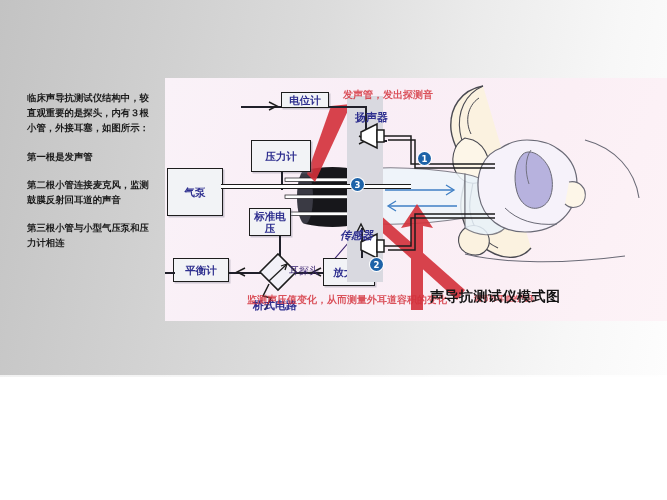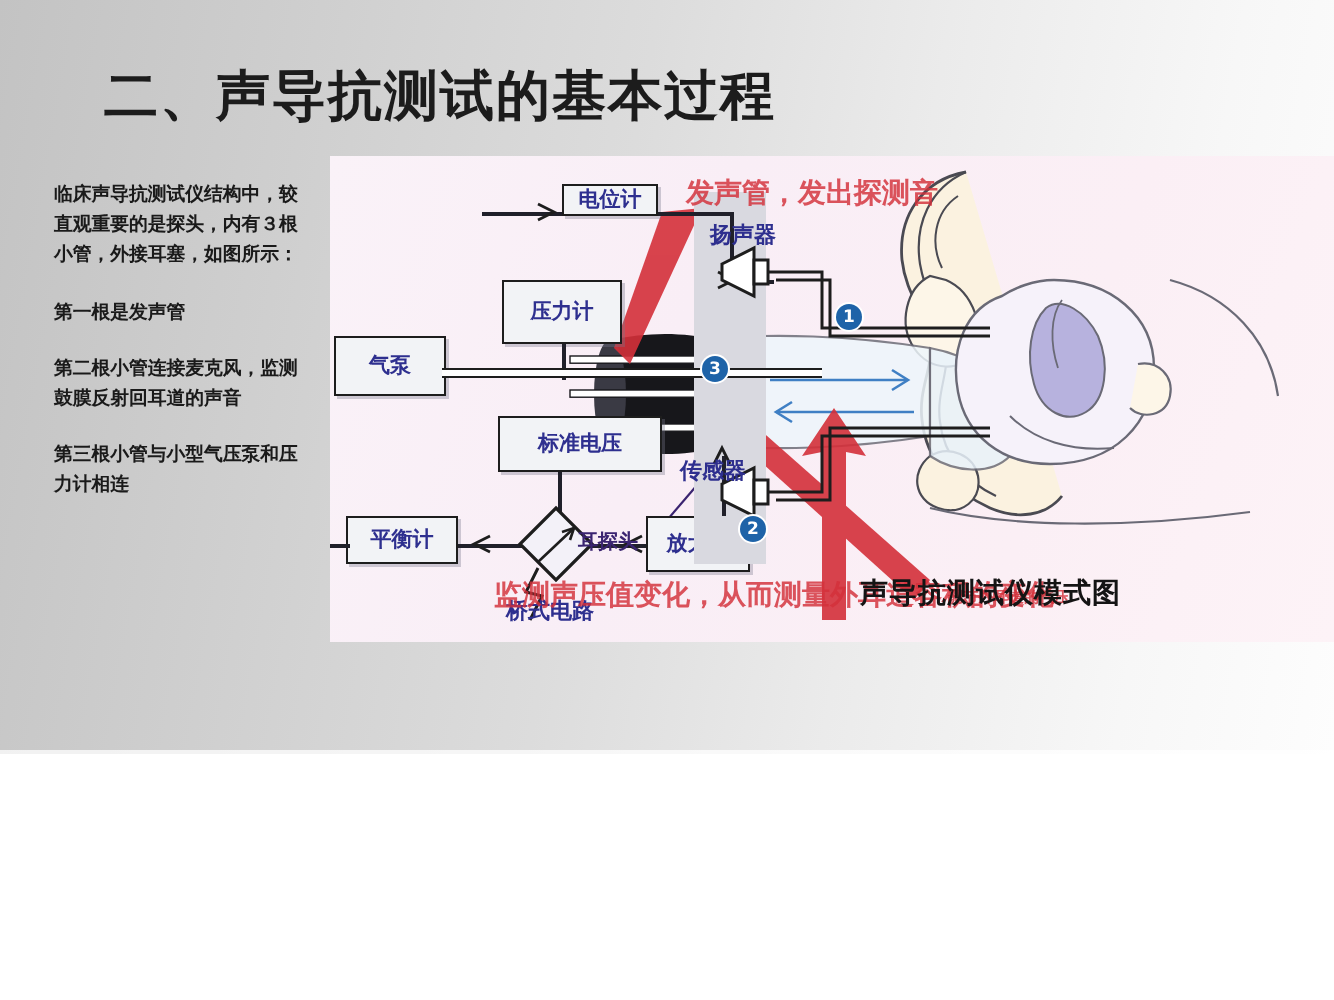--- a/index.html
+++ b/index.html
@@ -129,30 +129,30 @@
 
   
   .graybar {
     position: absolute;
     background: #d9d9e0;
   }
 
   .redtext {
     position: absolute;
     color: #d4303a;
-    font-size: 14px;
+    font-size: 10px;
     font-weight: bold;
     white-space: nowrap;
     opacity: 0.82;
   }
   .purpletext {
     position: absolute;
     color: #3a2470;
     font-size: 10px;
-    font-weight: bold;
+    font-weight: normal;
     white-space: nowrap;
   }
   #figure-caption {
     position: absolute;
     color: #141414;
     font-size: 14px;
     font-weight: bold;
     letter-spacing: 0.5px;
     white-space: nowrap;
   }
@@ -162,21 +162,20 @@
     left: 0; top: 0;
     width: 502px; height: 243px;
     pointer-events: none;
   }
 </style>
 </head>
 <body>
 
 <div id="slide">
 
-  <div id="slide-title">二、声导抗测试的基本过程</div>
 
   <div id="body-text">
     <p class="para">临床声导抗测试仪结构中，较直观重要的是探头，内有３根小管，外接耳塞，如图所示：</p>
     <p class="para">第一根是发声管</p>
     <p class="para">第二根小管连接麦克风，监测鼓膜反射回耳道的声音</p>
     <p class="para">第三根小管与小型气压泵和压力计相连</p>
   </div>
 
   <div id="figure">
 
@@ -239,25 +238,25 @@
 
 
     <div class="dbox" style="left:116px; top:14px; width:48px; height:16px;">
       <span>电位计</span>
     </div>
 
     <div class="dbox" style="left:86px; top:62px; width:60px; height:32px;">
       <span>压力计</span>
     </div>
 
-    <div class="dbox" style="left:2px; top:90px; width:56px; height:30px;">
+    <div class="dbox" style="left:2px; top:90px; width:56px; height:48px;">
       <span>气泵</span>
     </div>
 
-    <div class="dbox" style="left:84px; top:130px; width:82px; height:28px;">
+    <div class="dbox" style="left:84px; top:130px; width:42px; height:28px;">
       <span>标准电压</span>
     </div>
 
     <div class="dbox" style="left:158px; top:180px; width:52px; height:28px;">
       <span>放大器</span>
     </div>
 
     <div class="dbox" style="left:8px; top:180px; width:56px; height:24px;">
       <span>平衡计</span>
     </div>
@@ -310,21 +309,21 @@
         <path d="M223 62 L250 62 L250 90 L330 90"></path>
         <path d="M223 172 L250 172 L250 136 L330 136"></path>
       </g>
     </svg>
 
     <div class="circnum" style="left:253px; top:74px;">1</div>
     <div class="circnum" style="left:205px; top:180px;">2</div>
     <div class="circnum" style="left:186px; top:100px;">3</div>
 
     <div class="dlabel" style="left:190px; top:32px;">扬声器</div>
-    <div class="dlabel" style="left:175px; top:150px;">传感器</div>
+    <div class="dlabel" style="left:175px; top:150px;font-style:italic;">传感器</div>
     <div class="dlabel" style="left:88px; top:220px; font-size:11px;">桥式电路</div>
 
     <div class="redtext" style="left:178px; top:10px;">发声管，发出探测音</div>
     <div class="redtext" style="left:272px; top:216px; font-size:7.6px;margin-left:37px;">调节外耳道的气压</div>
     <div class="redtext" style="left:88px; top:180px; top:auto; bottom:14px; left:82px;">监测声压值变化，从而测量外耳道容积的变化</div>
     <div class="purpletext" style="left:124px; top:186px;">耳探头</div>
   </div>
 
   <div id="figure-caption" style="left:430px; top:288px;">声导抗测试仪模式图</div>
 

